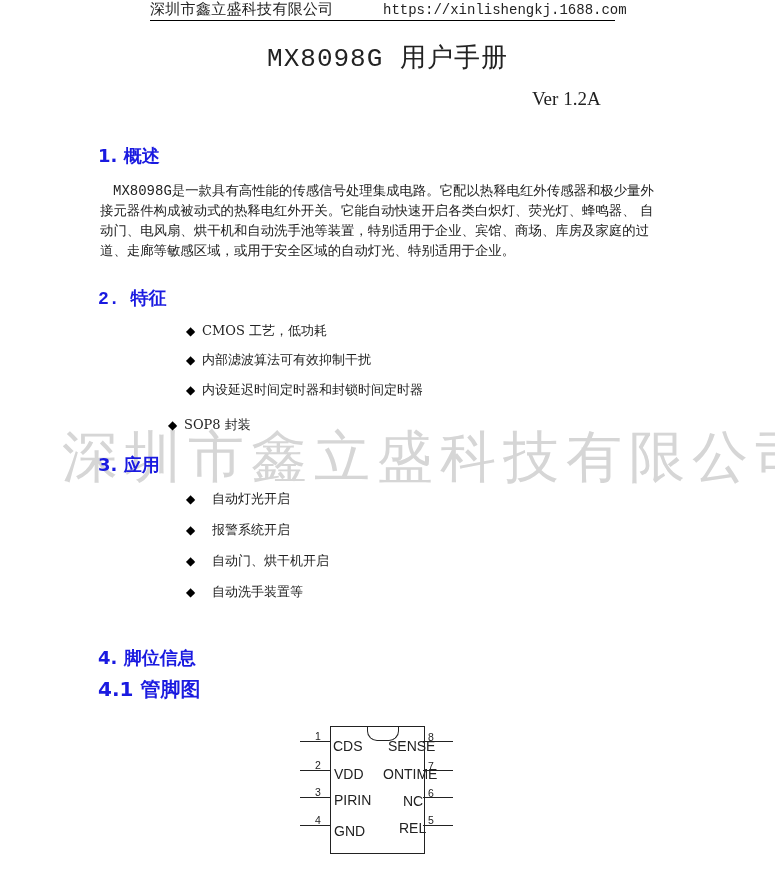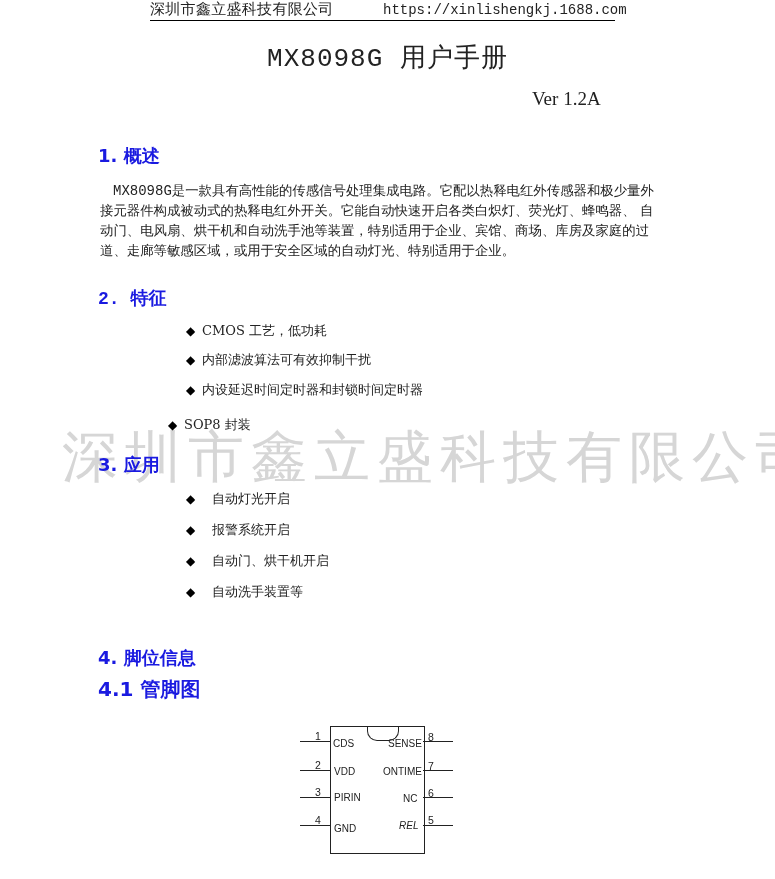--- a/index.html
+++ b/index.html
@@ -16,21 +16,21 @@
     .h2 { left: 98px; font-size: 20px; font-weight: bold; color: #1a1ae0; font-family: "DejaVu Sans", sans-serif; white-space: nowrap; }
     .para { left: 100px; top: 181px; width: 560px; font-size: 13.4px; line-height: 20px; color: #222; }
     .para .lead { padding-left: 13px; font-family: "Liberation Mono", monospace; font-size: 14px; }
     .bullet { font-size: 13px; color: #222; white-space: nowrap; }
     .bullet .dia { display: inline-block; width: 16px; font-size: 12px; color: #000; }
     .watermark { left: 62px; top: 420px; font-size: 56px; color: #d6d6d6; letter-spacing: 7px; white-space: nowrap; font-family: "DejaVu Sans", sans-serif; font-weight: 300; }
     .chip { left: 330px; top: 726px; width: 93px; height: 126px; border: 1.2px solid #222; }
     .notch { left: 367px; top: 726px; width: 30px; height: 14px; border: 1.2px solid #222; border-top: none; border-radius: 0 0 10px 10px; }
     .pin { height: 0; border-top: 1.2px solid #222; width: 30px; }
     .pnum { font-size: 10.5px; font-family: "Liberation Sans", sans-serif; color: #222; }
-    .plabel { font-size: 10px; font-family: "Liberation Sans", sans-serif; color: #222; white-space: nowrap; }
+    .plabel { font-size: 14px; font-family: "Liberation Sans", sans-serif; color: #222; white-space: nowrap; }
   </style>
 </head>
 <body>
 
 <div class="abs hdr-co">深圳市鑫立盛科技有限公司</div>
 <div class="abs hdr-url">https://xinlishengkj.1688.com</div>
 <div class="abs hdr-rule"></div>
 
 <div class="abs title">
   <span>MX8098G</span>
@@ -103,14 +103,14 @@
   <div class="abs pin" style="left:423px; top:770px;"></div>
   <div class="abs pnum" style="left:428px; top:760px;">7</div>
   <div class="abs plabel" style="left:383px; top:766px;">ONTIME</div>
 
   <div class="abs pin" style="left:423px; top:797px;"></div>
   <div class="abs pnum" style="left:428px; top:787px;">6</div>
   <div class="abs plabel" style="left:403px; top:793px;">NC</div>
 
   <div class="abs pin" style="left:423px; top:825px;"></div>
   <div class="abs pnum" style="left:428px; top:814px;">5</div>
-  <div class="abs plabel" style="left:399px; top:820px;font-style:italic;">REL</div>
+  <div class="abs plabel" style="left:399px; top:820px;">REL</div>
 </div>
 
 </body></html>

